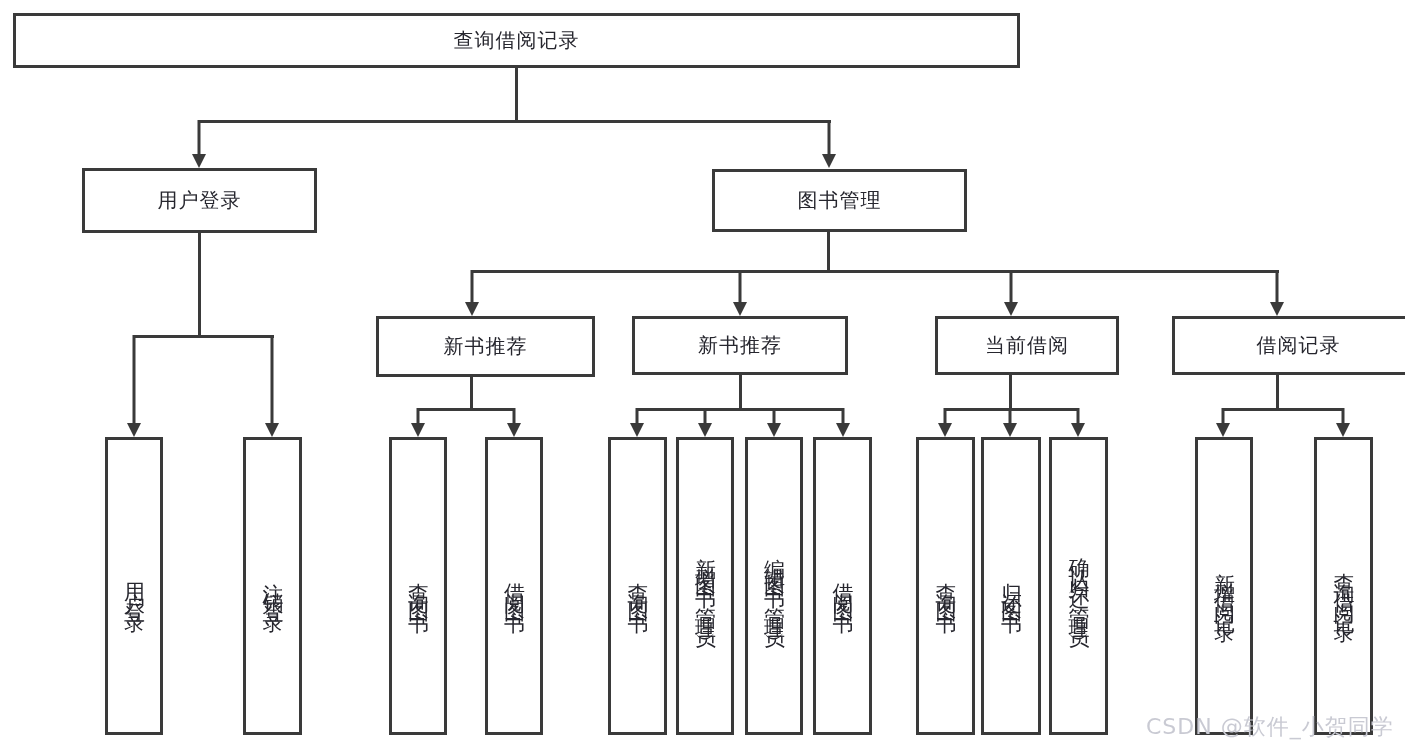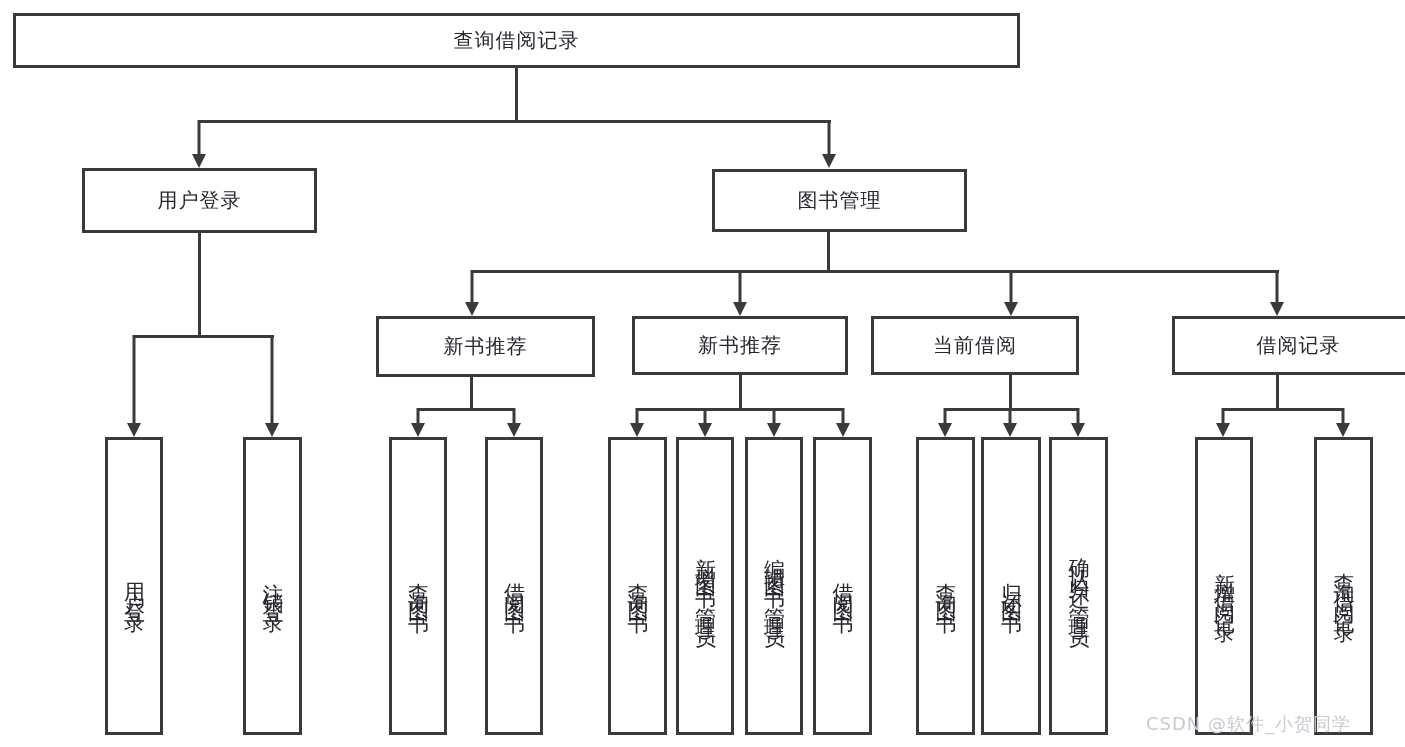--- a/index.html
+++ b/index.html
@@ -32,21 +32,21 @@
     content:"";position:absolute;left:50%;transform:translateX(-50%);
     top:0;bottom:12px;width:3px;background:var(--line);
   }
   .arrow::after{
     content:"";position:absolute;left:0;bottom:0;width:0;height:0;
     border-left:7px solid transparent;border-right:7px solid transparent;
     border-top:14px solid var(--line);
   }
   .watermark{
     position:absolute;left:1146px;top:712px;z-index:5;
-    color:var(--watermark);font-size:18px;letter-spacing:1px;white-space:nowrap;
+    color:var(--watermark);font-size:22px;letter-spacing:1px;white-space:nowrap;
   }
 </style>
 </head>
 <body>
 
 <div id="canvas">
 
   <div class="box" style="left:13px;top:13px;width:1007px;height:55px">查询借阅记录</div>
 
   <div class="vline" style="left:515px;top:68px;height:55px"></div>
@@ -64,21 +64,21 @@
 
   <div class="vline" style="left:827px;top:232px;height:40px"></div>
   <div class="hline" style="left:471px;top:270px;width:808px"></div>
   <div class="arrow" style="left:465px;top:270px;height:46px"></div>
   <div class="arrow" style="left:733px;top:270px;height:46px"></div>
   <div class="arrow" style="left:1004px;top:270px;height:46px"></div>
   <div class="arrow" style="left:1270px;top:270px;height:46px"></div>
 
   <div class="box" style="left:376px;top:316px;width:219px;height:61px">新书推荐</div>
   <div class="box" style="left:632px;top:316px;width:216px;height:59px">新书推荐</div>
-  <div class="box" style="left:871px;top:316px;width:208px;height:59px">当前借阅</div>
+  <div class="box" style="left:935px;top:316px;width:184px;height:59px">当前借阅</div>
   <div class="box" style="left:1172px;top:316px;width:253px;height:59px">借阅记录</div>
 
   <div class="vline" style="left:470px;top:375px;height:36px"></div>
   <div class="hline" style="left:417px;top:408px;width:98px"></div>
   <div class="arrow" style="left:411px;top:408px;height:29px"></div>
   <div class="arrow" style="left:507px;top:408px;height:29px"></div>
 
   <div class="vline" style="left:739px;top:375px;height:36px"></div>
   <div class="hline" style="left:636px;top:408px;width:208px"></div>
   <div class="arrow" style="left:630px;top:408px;height:29px"></div>

